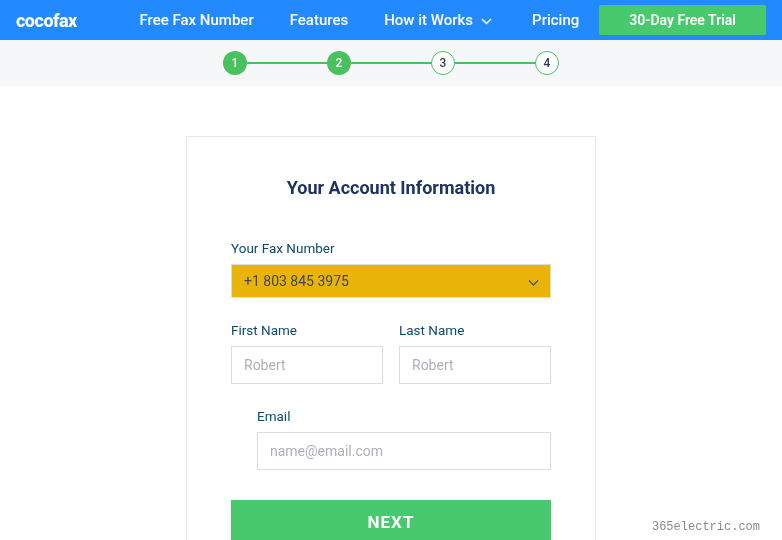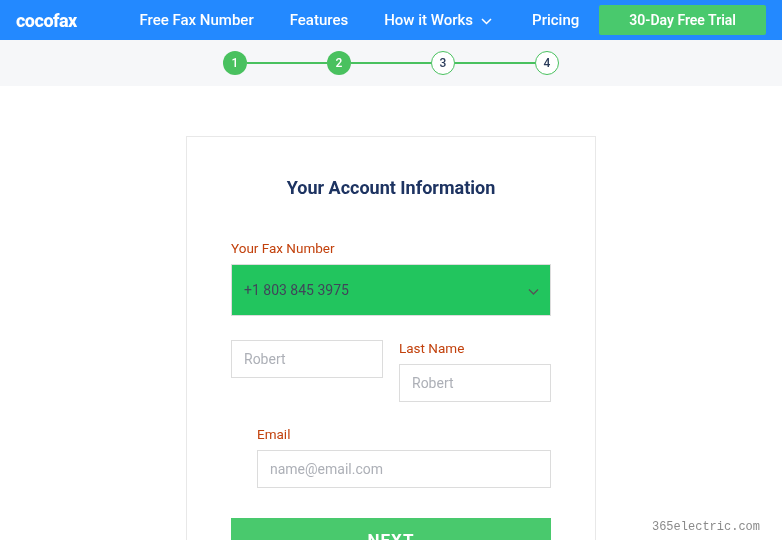--- a/index.html
+++ b/index.html
@@ -106,37 +106,37 @@
       padding: 40px 44px 30px;
     }
     .card-title {
       color: #1d3361;
       font-size: 18px;
       font-weight: 700;
       text-align: center;
       margin-bottom: 42px;
     }
     .form-label {
-      color: #c2410c;
+      color: #0c4a6e;
       font-size: 13.5px;
       margin-bottom: 8px;
       display: block;
     }
     .select-wrap {
       position: relative;
       margin-bottom: 24px;
     }
     .select {
       width: 100%;
-      height: 52px;
+      height: 34px;
       border: 1px solid #dcdcdc;
       padding: 0 12px;
       font-size: 14px;
       color: #40465a;
-      background: #22c55e;
+      background: #eab308;
       display: flex;
       align-items: center;
       cursor: pointer;
     }
     .select-chevron {
       position: absolute;
       right: 12px;
       top: 50%;
       transform: translateY(-50%);
       pointer-events: none;
@@ -228,20 +228,21 @@
       </div>
       <span class="select-chevron">
         <svg width="11" height="7" viewBox="0 0 11 7">
             <path d="M1 1 L5.5 5.5 L10 1" stroke="#555" stroke-width="1.4" fill="none"></path>
           </svg>
       </span>
     </div>
 
     <div class="row">
       <div class="col">
+        <label class="form-label">First Name</label>
         <input class="input" type="text" placeholder="Robert" style="">
       </div>
       <div class="col">
         <label class="form-label">Last Name</label>
         <input class="input" type="text" placeholder="Robert" style="">
       </div>
     </div>
 
     <div class="email-group">
       <label class="form-label">Email</label>

